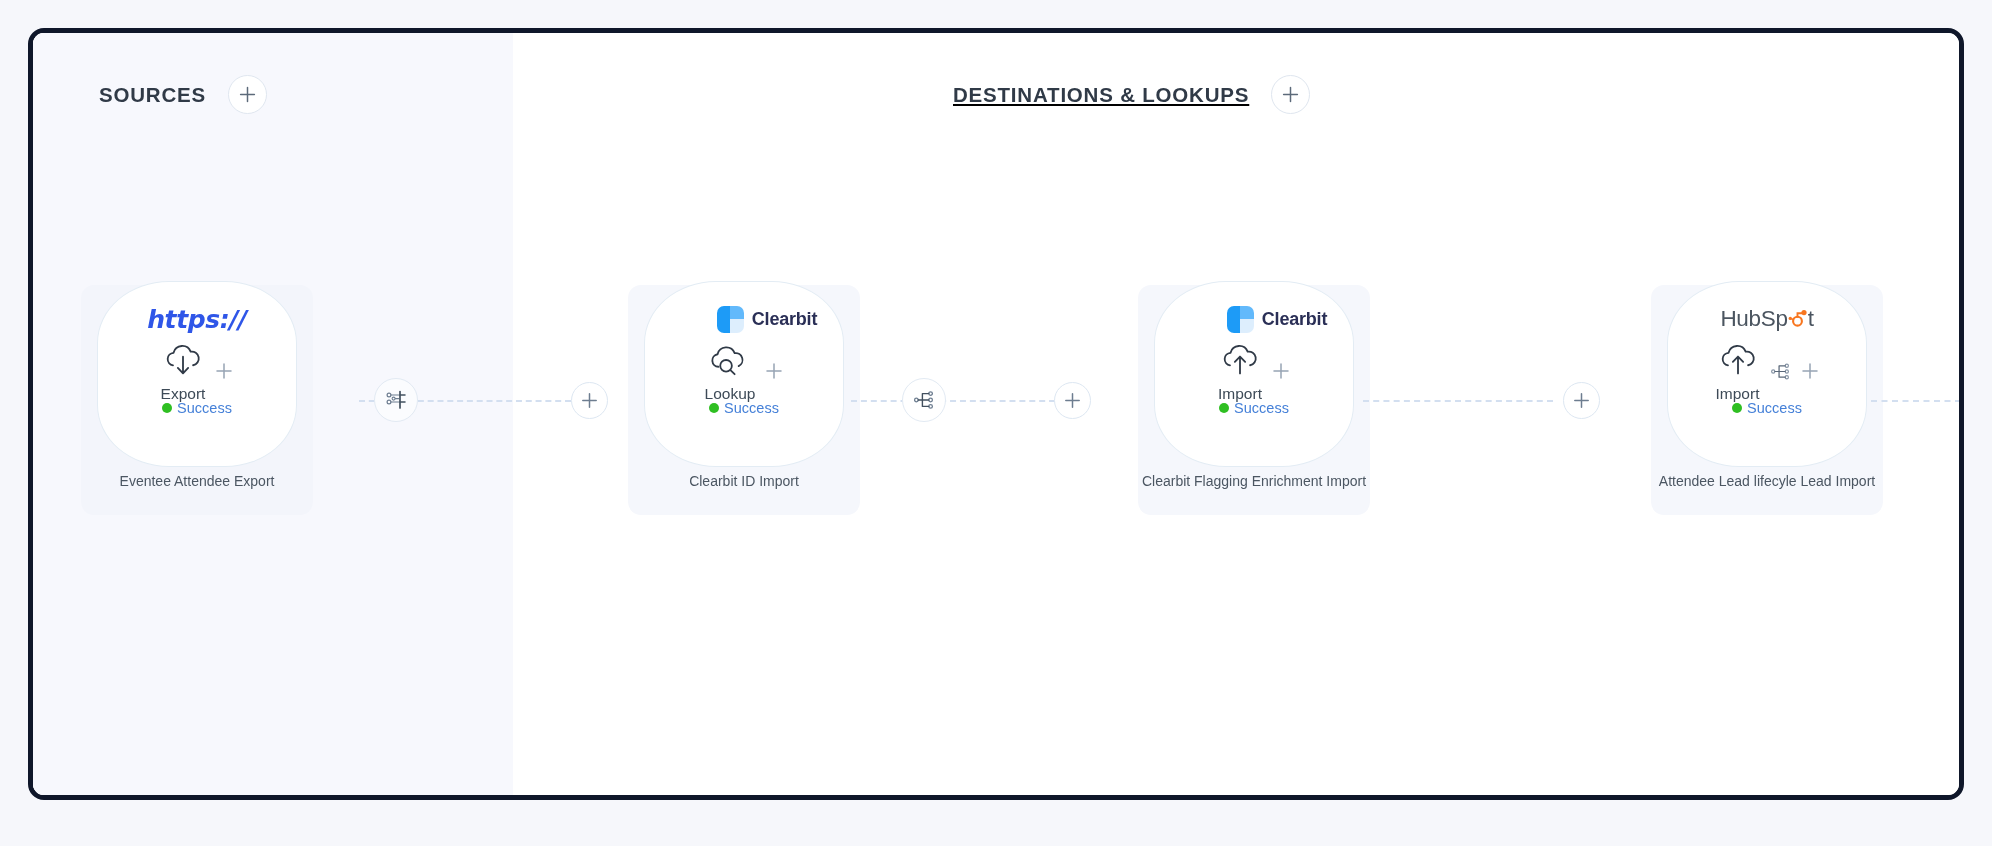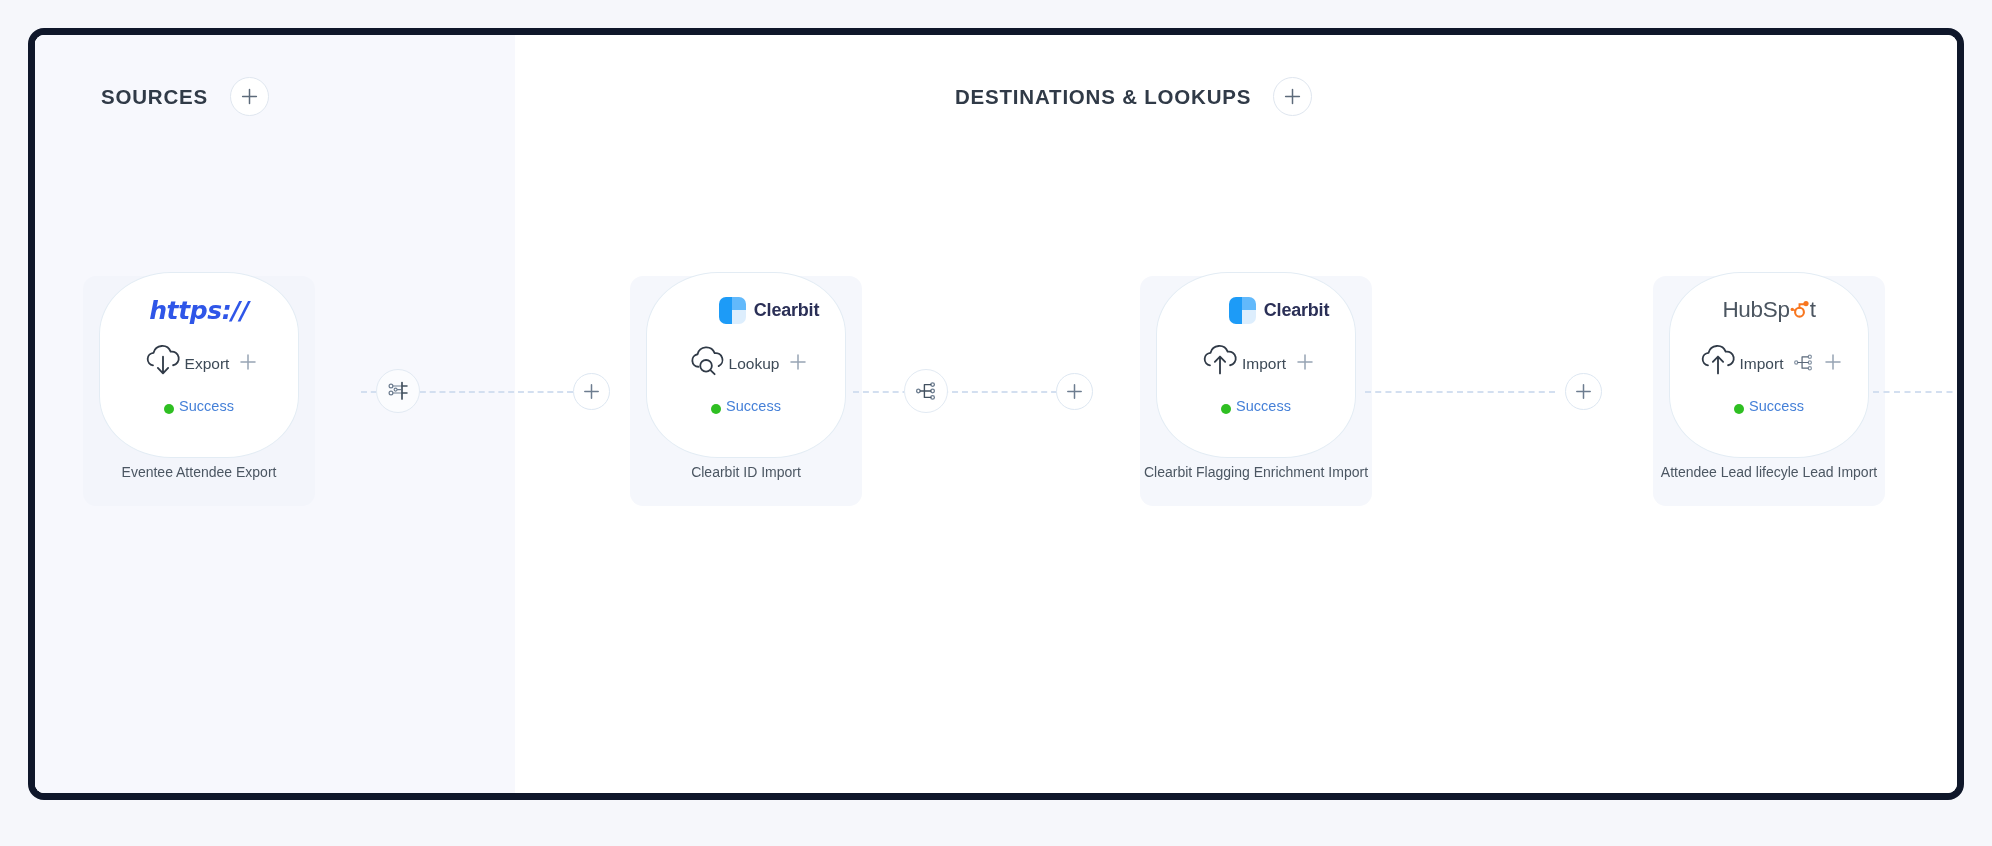--- a/index.html
+++ b/index.html
@@ -20,21 +20,21 @@
     background: #f6f7fb;
   }
 
   
   .frame {
     position: absolute;
     left: 28px;
     top: 28px;
     width: 1936px;
     height: 772px;
-    border: 7px solid #0f172a;
+    border: 5px solid #0f172a;
     border-radius: 16px;
     overflow: hidden;
     background: #ffffff;
   }
 
   .canvas {
     position: absolute;
     inset: 0;
     background: #ffffff;
   }
@@ -51,21 +51,21 @@
 
   
   .panel-head {
     position: absolute;
     display: flex;
     align-items: center;
     gap: 22px;
     z-index: 6;
   }
   .panel-head.sources { left: 66px; top: 42px; }
-  .panel-head.destinations { left: 920px; top: 42px; }
+  .panel-head.destinations { left: 920px; top: 42px; text-decoration: underline; }
 
   .panel-title {
     font-size: 20.5px;
     font-weight: 700;
     letter-spacing: 0.8px;
     color: #303a47;
     white-space: nowrap;
   }
 
   .add-circle {
@@ -79,21 +79,21 @@
     justify-content: center;
     cursor: pointer;
     flex: none;
   }
   .add-circle svg { display: block; }
 
   
   .flow {
     position: absolute;
     left: 0;
-    top: 241px;
+    top: 252px;
     width: 100%;
     height: 230px;
   }
 
   
   .node {
     position: absolute;
     width: 232px;
     height: 230px;
     top: 0;
@@ -169,37 +169,37 @@
 
   
   .action-row {
     margin-top: 9px;
     display: flex;
     align-items: center;
     justify-content: center;
     gap: 10px;
     height: 52px;
   }
-  .action-main { display: flex; flex-direction: row; align-items: center; }
+  .action-main { display: flex; flex-direction: column; }
   .action-icon { width: 44px; height: 42px; }
   .mini-icon { cursor: pointer; }
   .plus-mini { cursor: pointer; }
 
   .action-label {
     margin-top: 3px;
     font-size: 15.5px;
     color: #3d4a57;
     text-align: center;
     line-height: 1;
   }
 
   .status-row {
-    margin-top: 11px;
-    display: flex;
-    align-items: flex-end;
+    margin-top: 4px;
+    display: flex;
+    align-items: center;
     justify-content: center;
     gap: 5px;
   }
   .status-dot {
     width: 10px; height: 10px; border-radius: 50%;
     background: #2fbf22; flex: none;
   }
   .status-text {
     font-size: 14.5px;
     color: #4580d8;

